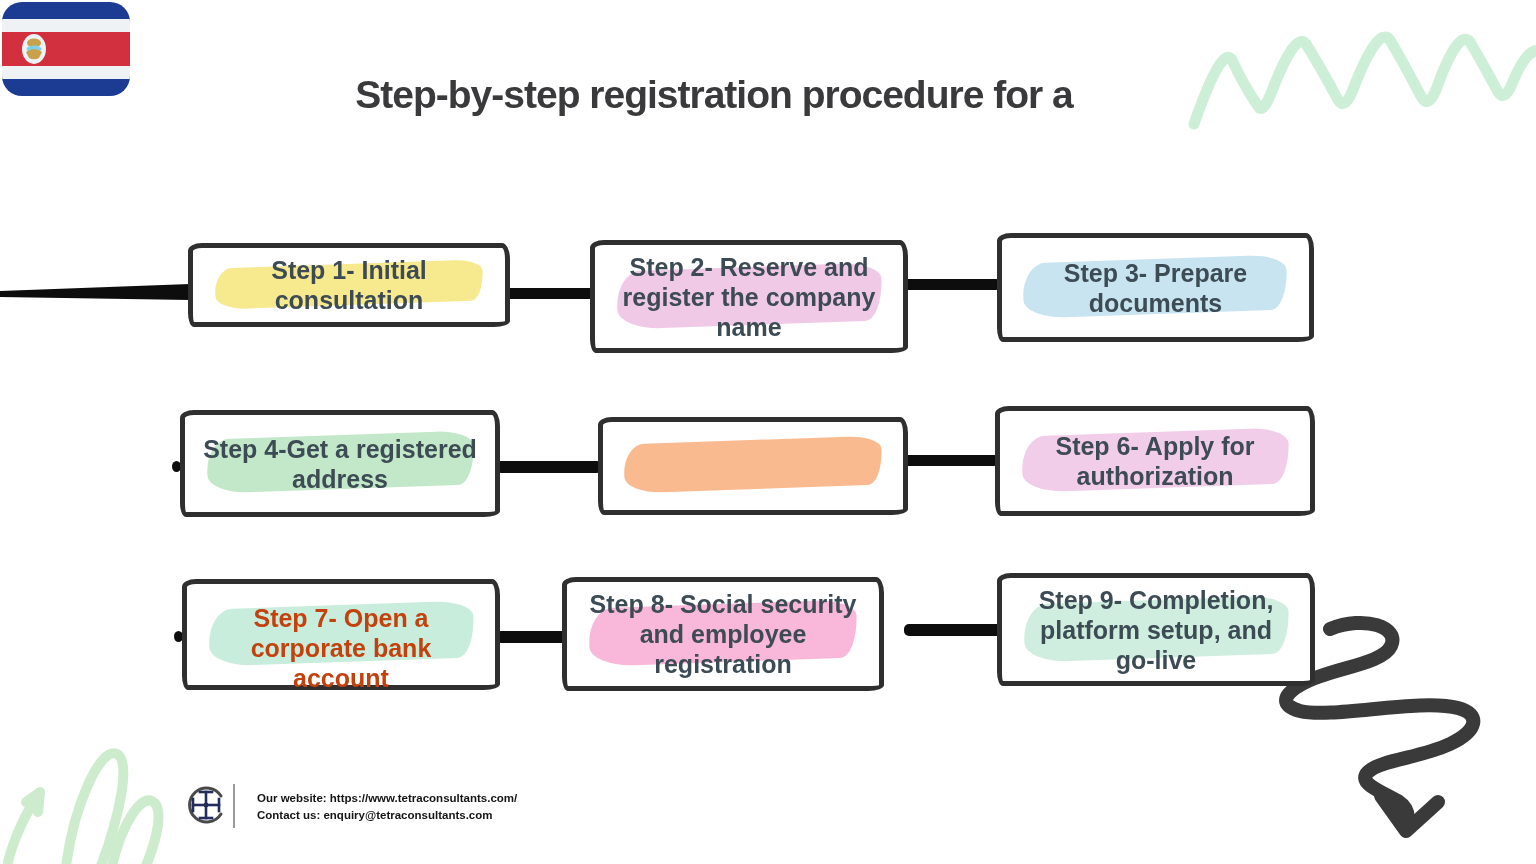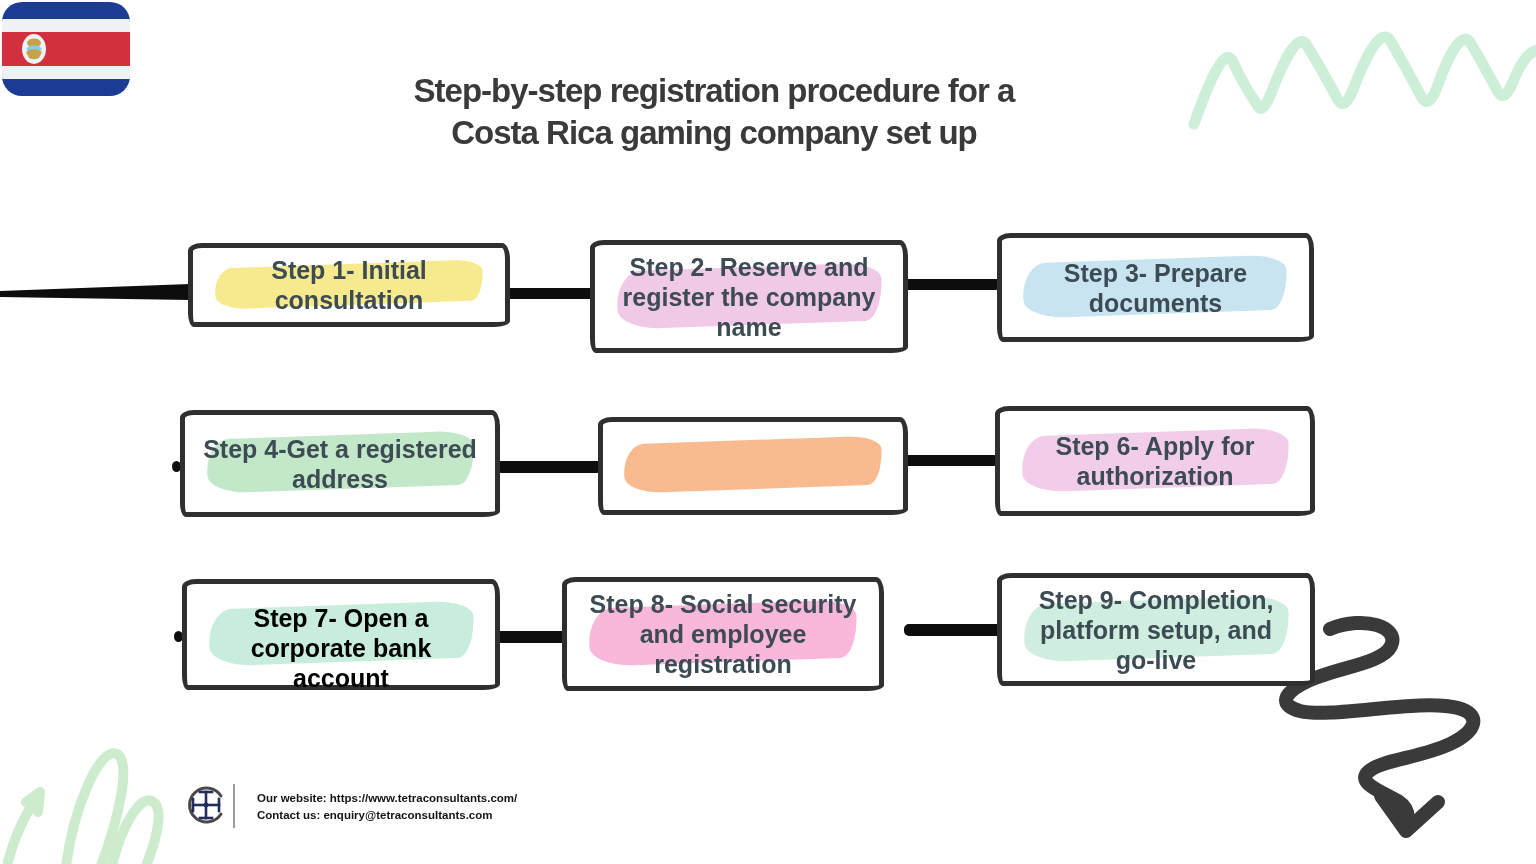--- a/index.html
+++ b/index.html
@@ -1,21 +1,21 @@
 <!DOCTYPE html>
 <html><head>
 <meta charset="utf-8">
 <style>
   html,body{margin:0;padding:0;background:#ffffff;}
   #canvas{position:relative;width:1536px;height:864px;background:#ffffff;overflow:hidden;
           font-family:"Liberation Sans", sans-serif;}
 
   
   .title{position:absolute;top:70px;left:0;width:1428px;text-align:center;
-         font-weight:bold;font-size:33px;line-height:1.27;letter-spacing:-1px;}
+         font-weight:bold;font-size:39px;line-height:1.27;letter-spacing:-1px;}
 
   
   .flag{position:absolute;left:2px;top:2px;}
 
   
   .box{position:absolute;background:#ffffff;border:5px solid #2f2f2f;
        border-radius:14px 8px 16px 6px / 8px 16px 6px 14px;
        display:flex;align-items:center;justify-content:center;text-align:center;
        box-sizing:border-box;padding:6px 16px;}
   .brush{position:absolute;left:7%;right:7%;top:21%;bottom:23%;z-index:0;
@@ -76,21 +76,20 @@
       <rect x="0" y="30" width="128" height="34" style="fill: rgb(210, 47, 63);"></rect>
       <ellipse cx="32" cy="47" rx="12" ry="15" style="fill: rgb(238, 242, 244);"></ellipse>
       <ellipse cx="32" cy="41" rx="7" ry="4.5" style="fill: rgb(200, 162, 74);"></ellipse>
       <ellipse cx="32" cy="47" rx="7.5" ry="3.5" style="fill: rgb(127, 208, 232);"></ellipse>
       <path d="M24 50 Q32 44 40 50 L37 56 Q32 58.5 27 56 Z" style="fill: rgb(200, 162, 74);"></path>
     </g>
   </svg>
 
   <div class="title" style="color: rgb(58, 58, 60);">
     <div>Step-by-step registration procedure for a</div>
-    <div>Costa Rica gaming company set up</div>
   </div>
 
   <svg class="deco" width="1536" height="864" viewBox="0 0 1536 864">
 
     <path fill="none" stroke-width="11" stroke-linecap="round" stroke-linejoin="round" d="M1194 124 Q1222 44 1232 60 Q1245 88 1258 106 Q1262 114 1270 96
              Q1295 30 1306 44 Q1320 66 1338 100 Q1344 110 1352 92
              Q1378 24 1390 40 Q1404 64 1422 98 Q1428 108 1436 90
              Q1458 28 1470 42 Q1482 62 1498 92 Q1504 102 1512 84 Q1528 44 1542 52" style="stroke: rgb(205, 239, 216);"></path>
 
     <g fill="none" stroke-width="10" stroke-linecap="round" stroke-linejoin="round" style="stroke: rgb(205, 236, 205);">
@@ -138,21 +137,21 @@
   </div>
   <div class="box" id="box5">
     <span class="brush" style="background: rgb(249, 186, 143);"></span>
   </div>
   <div class="box" id="box6">
     <span class="brush" style="background: rgb(242, 205, 234);"></span>
     <span class="label" style="color: rgb(61, 75, 84);">Step 6- Apply for authorization</span>
   </div>
   <div class="box" id="box7">
     <span class="brush" style="background: rgb(201, 237, 220);"></span>
-    <span class="label" style="color: #000000; margin-top: 26px;">Step 7- Open a corporate bank account</span>
+    <span class="label" style="color: #c2410c; margin-top: 26px;">Step 7- Open a corporate bank account</span>
   </div>
   <div class="box" id="box8">
     <span class="brush" style="background: rgb(249, 183, 217);"></span>
     <span class="label" style="color: rgb(61, 75, 84);">Step 8- Social security and employee registration</span>
   </div>
   <div class="box" id="box9">
     <span class="brush" style="background: rgb(207, 238, 223);"></span>
     <span class="label" style="color: rgb(61, 75, 84);">Step 9- Completion, platform setup, and go-live</span>
   </div>
 

